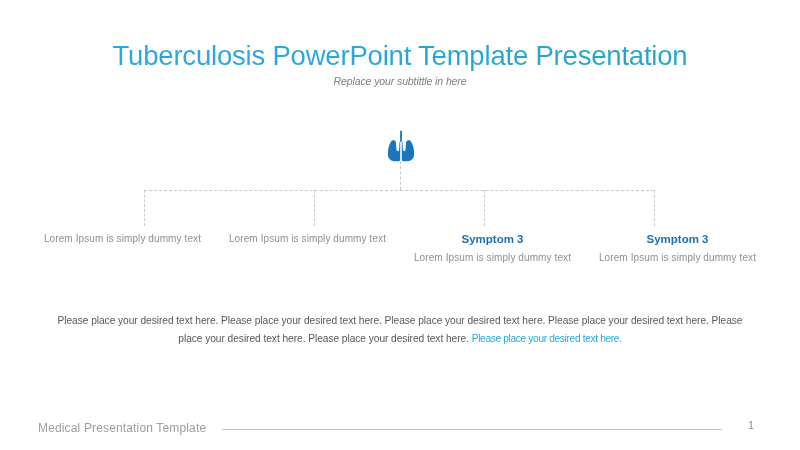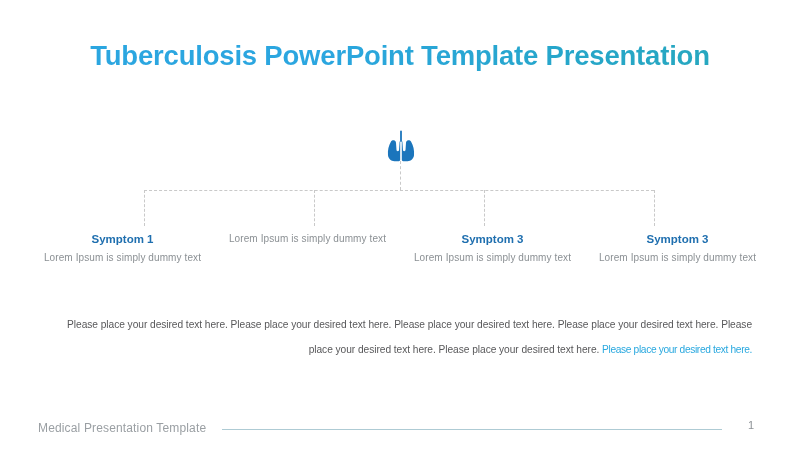--- a/index.html
+++ b/index.html
@@ -21,21 +21,21 @@
   }
 
   
   .title {
     position: absolute;
     left: 0;
     top: 40px;
     width: 800px;
     text-align: center;
     font-size: 27.5px;
-    font-weight: bold;
+    font-weight: normal;
     letter-spacing: -0.2px;
     background-image: linear-gradient(100deg, #2BA6E0 0%, #2BA6E0 40%, #26A6C9 72%, #27A8B9 100%);
     -webkit-background-clip: text;
     background-clip: text;
     color: transparent;
     -webkit-text-fill-color: transparent;
     white-space: nowrap;
   }
   .subtitle {
     position: absolute;
@@ -114,23 +114,23 @@
     color: #8b9094;
     letter-spacing: 0.1px;
   }
 
   
   .body-text {
     position: absolute;
     left: 48px;
     top: 312px;
     width: 704px;
-    text-align: right;
+    text-align: center;
     font-size: 10.2px;
-    line-height: 25px;
+    line-height: 18px;
     color: #58585a;
     letter-spacing: -0.05px;
   }
   .body-text .accent {
     color: #29A8DF;
     letter-spacing: -0.35px;
   }
 
   
   .footer-label {
@@ -158,20 +158,21 @@
     font-size: 11px;
     color: #8d9296;
   }
 </style>
 </head>
 <body>
 
 <div class="slide">
 
   <div class="title">Tuberculosis PowerPoint Template Presentation</div>
+  <div class="subtitle">Replace your subtittle in here</div>
 
   <div class="lung-wrap">
     <svg width="30" height="33" viewBox="0 0 30 33" xmlns="http://www.w3.org/2000/svg">
       <g fill="#1B75BC">
         <rect x="14.1" y="0.5" width="1.8" height="11.5" rx="0.9"></rect>
         <path d="M14.2 11.5 L14.2 29.8 C14.2 30.6 13.6 31.2 12.8 31.2 L8.4 31.2
                  C5.0 31.2 2.3 28.6 2.0 25.3 C1.55 20.4 2.6 15.6 5.0 11.6
                  C5.8 10.25 7.6 9.85 8.9 10.75 C9.55 11.2 9.95 11.9 10.0 12.7
                  L10.5 20.0 C10.55 20.7 11.15 21.2 11.85 21.15 C12.5 21.1 13.0 20.6 13.05 19.95
                  L13.6 11.5 Z"></path>
@@ -186,21 +187,20 @@
 
   <div class="conn-stem"></div>
   <div class="conn-bar"></div>
   <div class="conn-drop drop-0"></div>
   <div class="conn-drop drop-1"></div>
   <div class="conn-drop drop-2"></div>
   <div class="conn-drop drop-3"></div>
 
   <div class="cols">
     <div class="col">
-      <div class="col-title">Symptom 1</div>
       <div class="col-desc">Lorem Ipsum is simply dummy  text</div>
     </div>
     <div class="col">
       <div class="col-desc">Lorem Ipsum is simply dummy  text</div>
     </div>
     <div class="col">
       <div class="col-title">Symptom 3</div>
       <div class="col-desc">Lorem Ipsum is simply dummy  text</div>
     </div>
     <div class="col">

